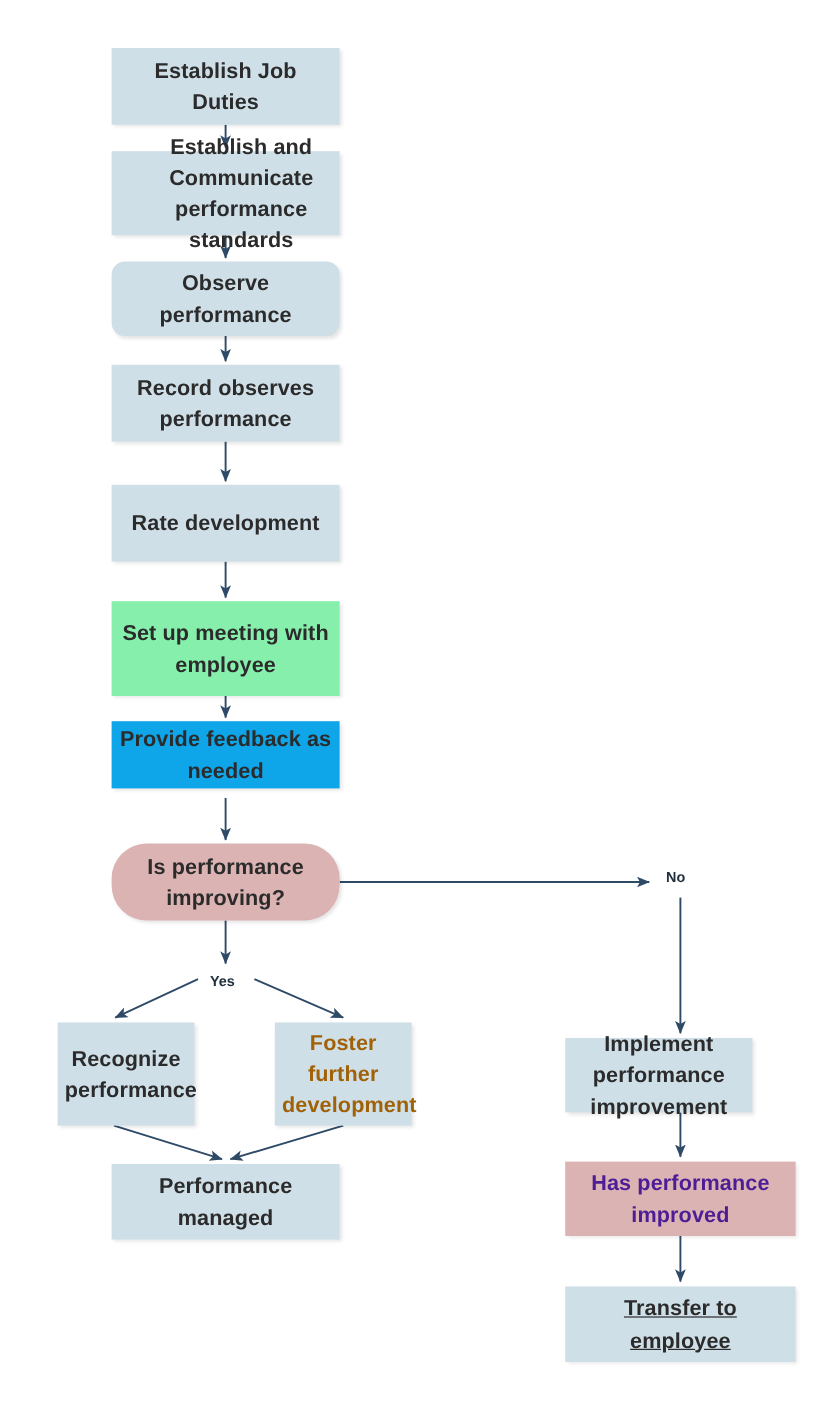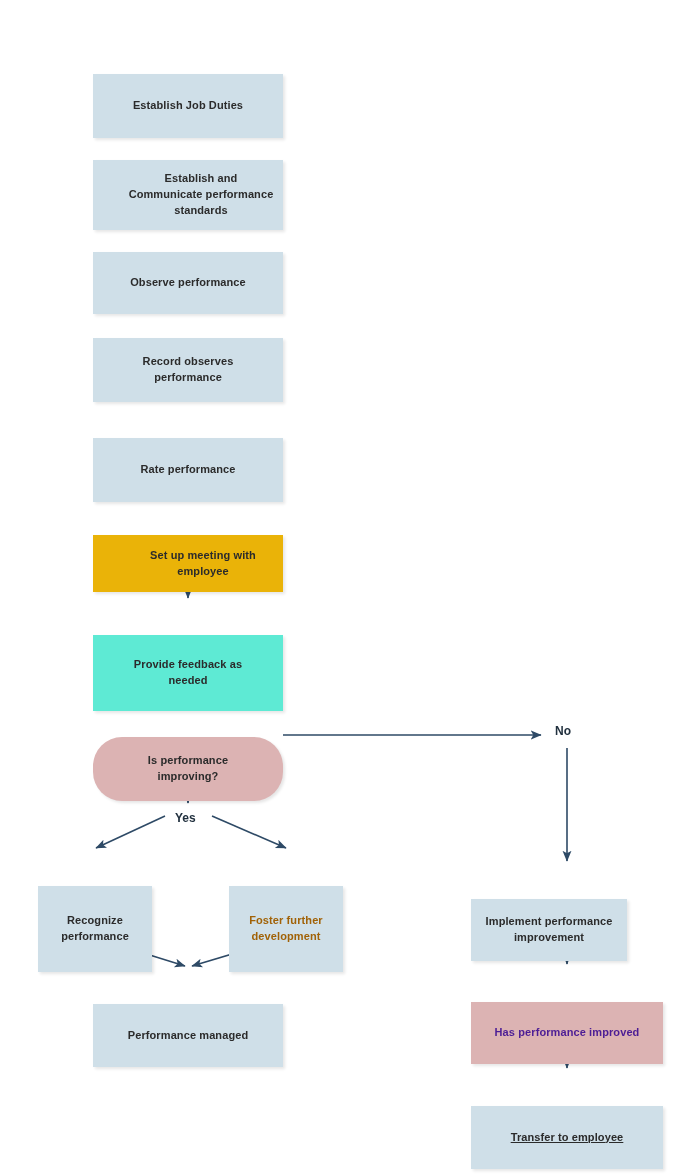--- a/index.html
+++ b/index.html
@@ -18,28 +18,27 @@
     background: #ffffff;
     overflow: hidden;
   }
   .node {
     position: absolute;
     display: flex;
     align-items: center;
     justify-content: center;
     text-align: center;
     box-sizing: border-box;
-    font-size: 11px;
+    font-size: 18px;
     font-weight: bold;
     line-height: 1.45;
     color: #2b2b2b;
     letter-spacing: 0.1px;
     padding: 2px 6px;
     box-shadow: 2px 2px 3px rgba(0,0,0,0.10);
-    margin-top: 34px;
   }
   .node.process {
     background: #cfdfe8;
   }
   .node.decision {
     background: #dcb3b3;
   }
   .node .label {
     display: block;
     width: 100%;
@@ -95,49 +94,49 @@
   <div class="node process" style="left: 93px; top: 40px; width: 190px; height: 64px; background: rgb(207, 223, 232); color: rgb(43, 43, 43);">
     <span class="label">Establish Job Duties</span>
   </div>
 
   <div class="node process" style="left: 93px; top: 126px; width: 190px; height: 70px; background: rgb(207, 223, 232); color: rgb(43, 43, 43); padding-left: 32px;">
     <span class="label">Establish and
 Communicate performance
 standards</span>
   </div>
 
-  <div class="node process" style="left: 93px; top: 218px; width: 190px; height: 62px; background: rgb(207, 223, 232); color: rgb(43, 43, 43);">
+  <div class="node process" style="left: 93px; top: 218px; width: 190px; height: 62px; background: rgb(207, 223, 232); color: rgb(43, 43, 43); border-radius: 11px;">
     <span class="label">Observe performance</span>
   </div>
 
   <div class="node process" style="left: 93px; top: 304px; width: 190px; height: 64px; background: rgb(207, 223, 232); color: rgb(43, 43, 43);">
     <span class="label">Record observes
 performance</span>
   </div>
 
   <div class="node process" style="left: 93px; top: 404px; width: 190px; height: 64px; background: rgb(207, 223, 232); color: rgb(43, 43, 43);">
-    <span class="label">Rate performance</span>
+    <span class="label">Rate development</span>
   </div>
 
-  <div class="node process" style="left: 93px; top: 501px; width: 190px; height: 57px; background: #eab308; color: rgb(43, 43, 43); padding-left: 36px;">
+  <div class="node process" style="left: 93px; top: 501px; width: 190px; height: 79px; background: #86efac; color: rgb(43, 43, 43);">
     <span class="label">Set up meeting with
 employee</span>
   </div>
 
-  <div class="node process" style="left: 93px; top: 601px; width: 190px; height: 76px; background: #5eead4; color: rgb(43, 43, 43);">
+  <div class="node process" style="left: 93px; top: 601px; width: 190px; height: 56px; background: #0ea5e9; color: rgb(43, 43, 43);">
     <span class="label">Provide feedback as
 needed</span>
   </div>
 
   <div class="node decision" style="left: 93px; top: 703px; width: 190px; height: 64px; background: rgb(220, 179, 179); color: rgb(43, 43, 43); border-radius: 29px;">
     <span class="label">Is performance
 improving?</span>
   </div>
 
-  <div class="node process" style="left: 38px; top: 852px; width: 114px; height: 86px; background: rgb(207, 223, 232); color: rgb(43, 43, 43);">
+  <div class="node process" style="left: 48px; top: 852px; width: 114px; height: 86px; background: rgb(207, 223, 232); color: rgb(43, 43, 43);">
     <span class="label">Recognize
 performance</span>
   </div>
 
   <div class="node process" style="left: 229px; top: 852px; width: 114px; height: 86px; background: rgb(207, 223, 232); color: #a16207;">
     <span class="label">Foster further
 development</span>
   </div>
 
   <div class="node process" style="left: 93px; top: 970px; width: 190px; height: 63px; background: rgb(207, 223, 232); color: rgb(43, 43, 43);">

